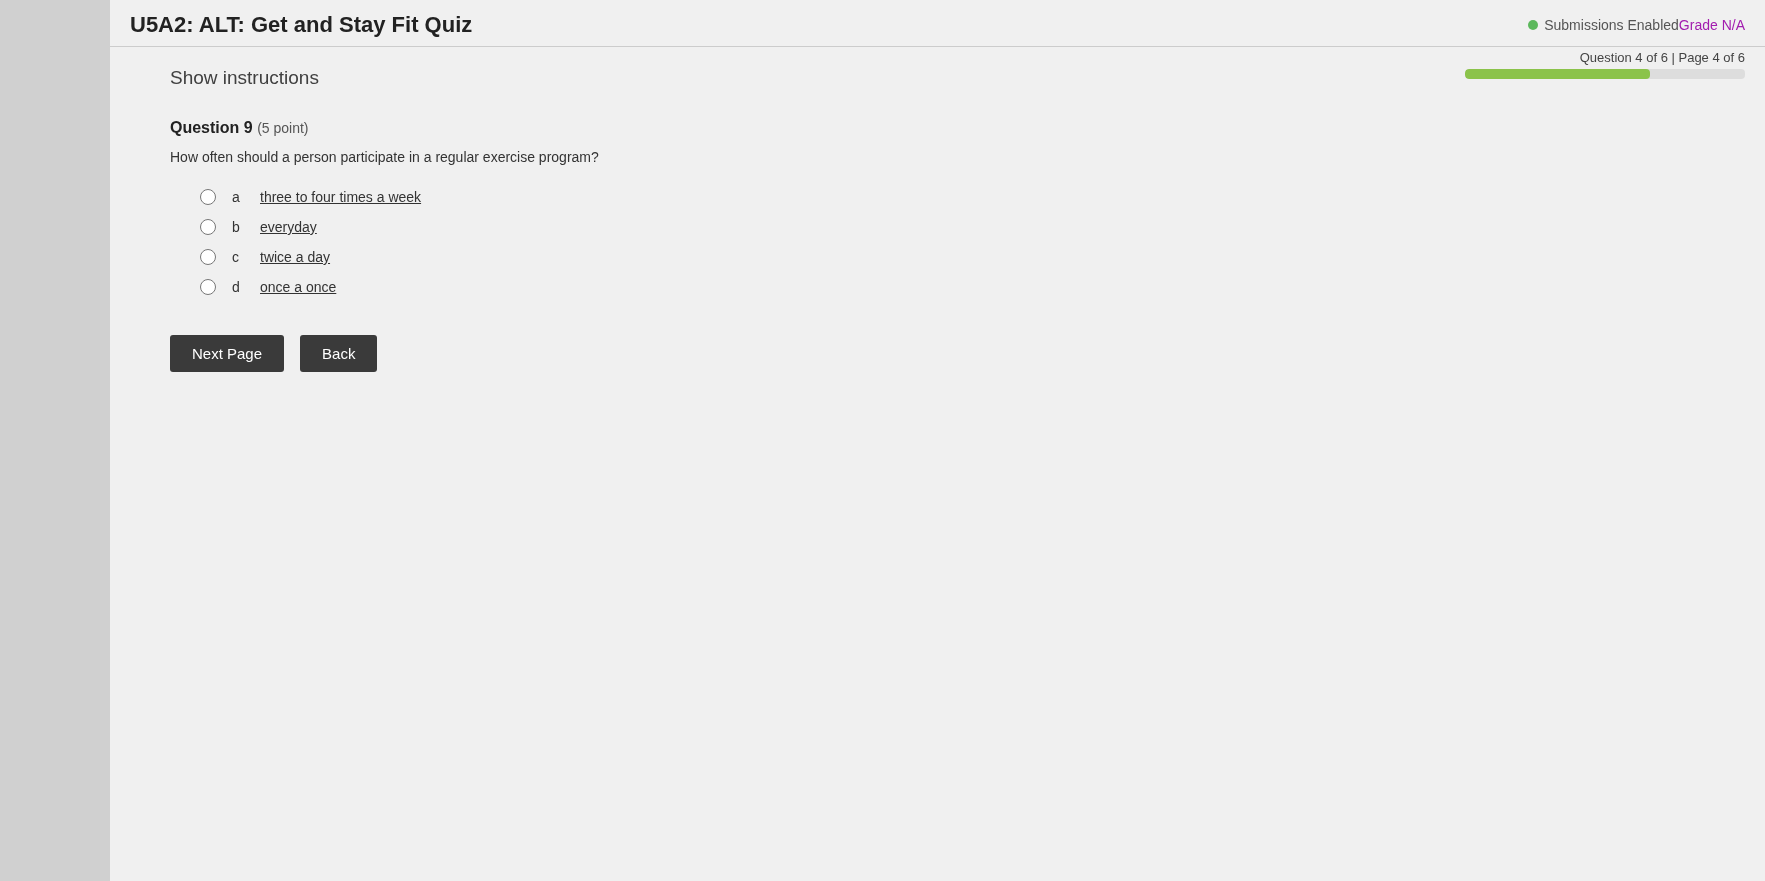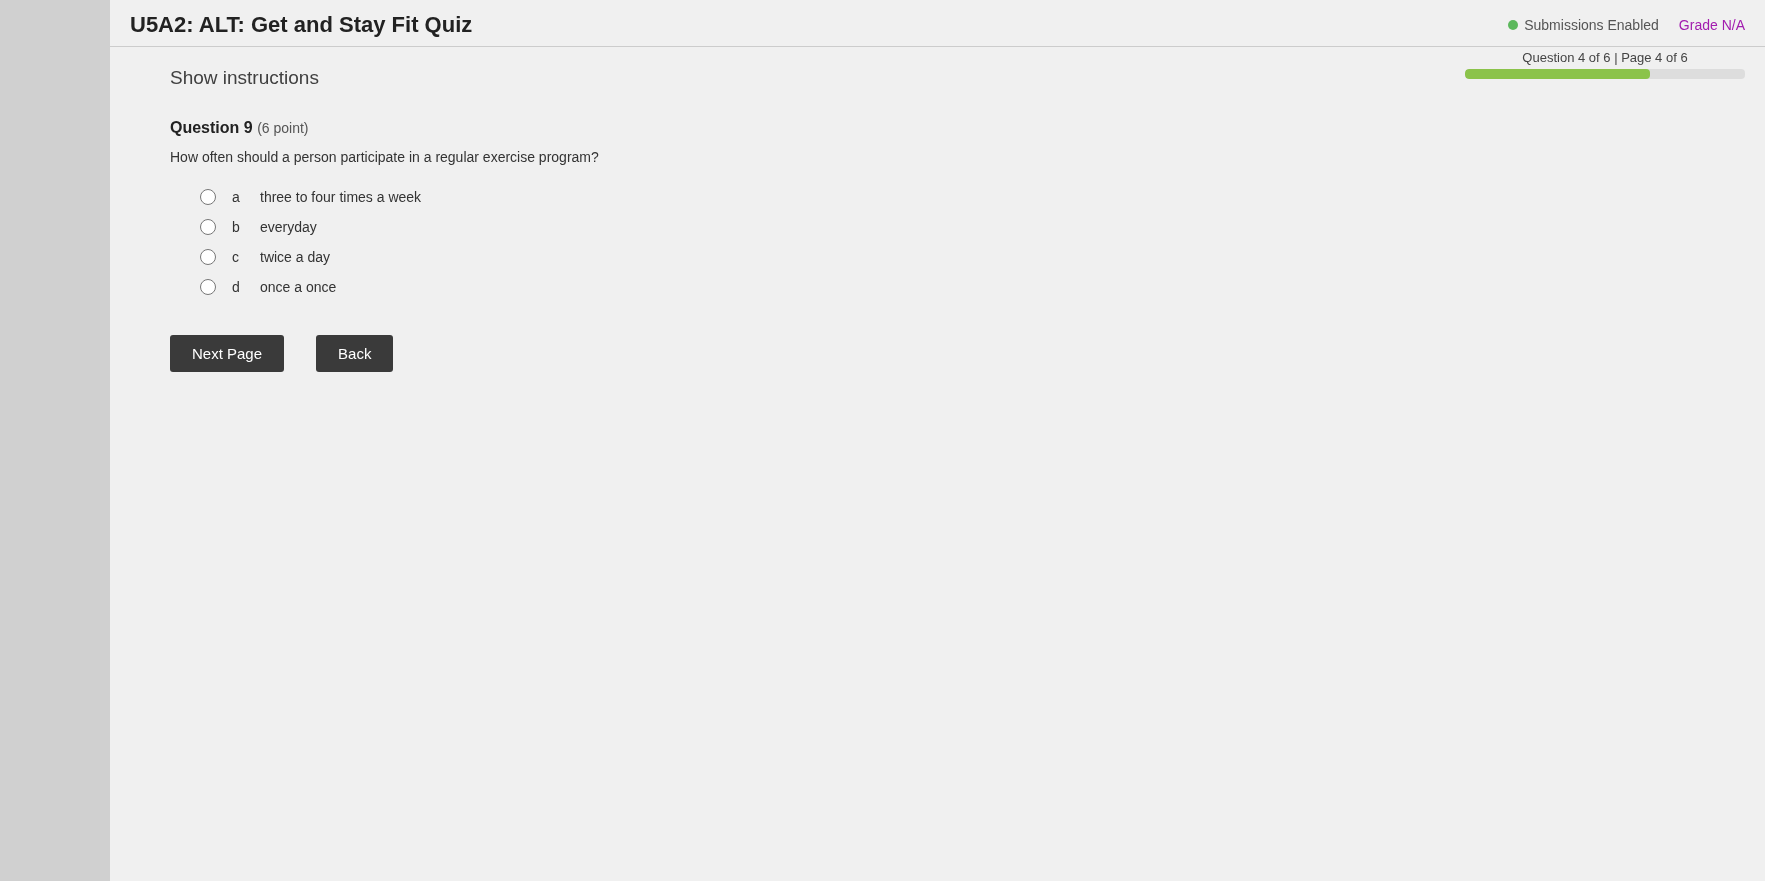--- a/index.html
+++ b/index.html
@@ -44,21 +44,20 @@
 
     .quiz-title {
       font-size: 22px;
       font-weight: bold;
       color: #222;
     }
 
     .top-bar-right {
       display: flex;
       align-items: center;
-      gap: 20px;
     }
 
     .submissions-enabled {
       font-size: 14px;
       color: #555;
       display: flex;
       align-items: center;
       gap: 6px;
     }
 
@@ -98,20 +97,21 @@
       position: absolute;
       top: 50px;
       right: 20px;
       text-align: center;
     }
 
     .progress-label {
       font-size: 13px;
       color: #444;
       margin-bottom: 4px;
+      text-align: right;
     }
 
     .progress-bar-container {
       width: 280px;
       height: 10px;
       background-color: #ddd;
       border-radius: 4px;
       overflow: hidden;
     }
 
@@ -165,20 +165,21 @@
 
     .option-letter {
       font-size: 14px;
       color: #333;
       min-width: 12px;
     }
 
     .option-text {
       font-size: 14px;
       color: #333;
+      text-decoration: underline;
     }
 
     .button-row {
       display: flex;
       gap: 16px;
       margin-top: 10px;
     }
 
     .btn-next-page {
       background-color: #3a3a3a;
@@ -191,21 +192,20 @@
     }
 
     .btn-back {
       background-color: #3a3a3a;
       color: #ffffff;
       border: none;
       padding: 10px 22px;
       font-size: 15px;
       cursor: pointer;
       border-radius: 3px;
-      margin-left: 16px;
     }
   </style>
 </head>
 <body>
 
 <div class="page-wrapper">
   <div class="left-sidebar"></div>
   <div class="main-content">
 
     <div class="top-bar">
@@ -229,21 +229,21 @@
         <div class="progress-bar-fill" style="width: 66%;"></div>
       </div>
     </div>
 
     <div class="quiz-body">
 
       <a class="show-instructions-link">Show instructions</a>
 
       <div class="question-header">
         <span>Question 9</span>
-        <span class="point-info">(6 point)</span>
+        <span class="point-info">(5 point)</span>
       </div>
 
       <div class="question-text">How often should a person participate in a regular exercise program?</div>
 
       <div class="answer-options">
 
         <div class="answer-option">
           <input type="radio" name="q4" style="">
           <span class="option-letter">a</span>
           <span class="option-text">three to four times a week</span>

